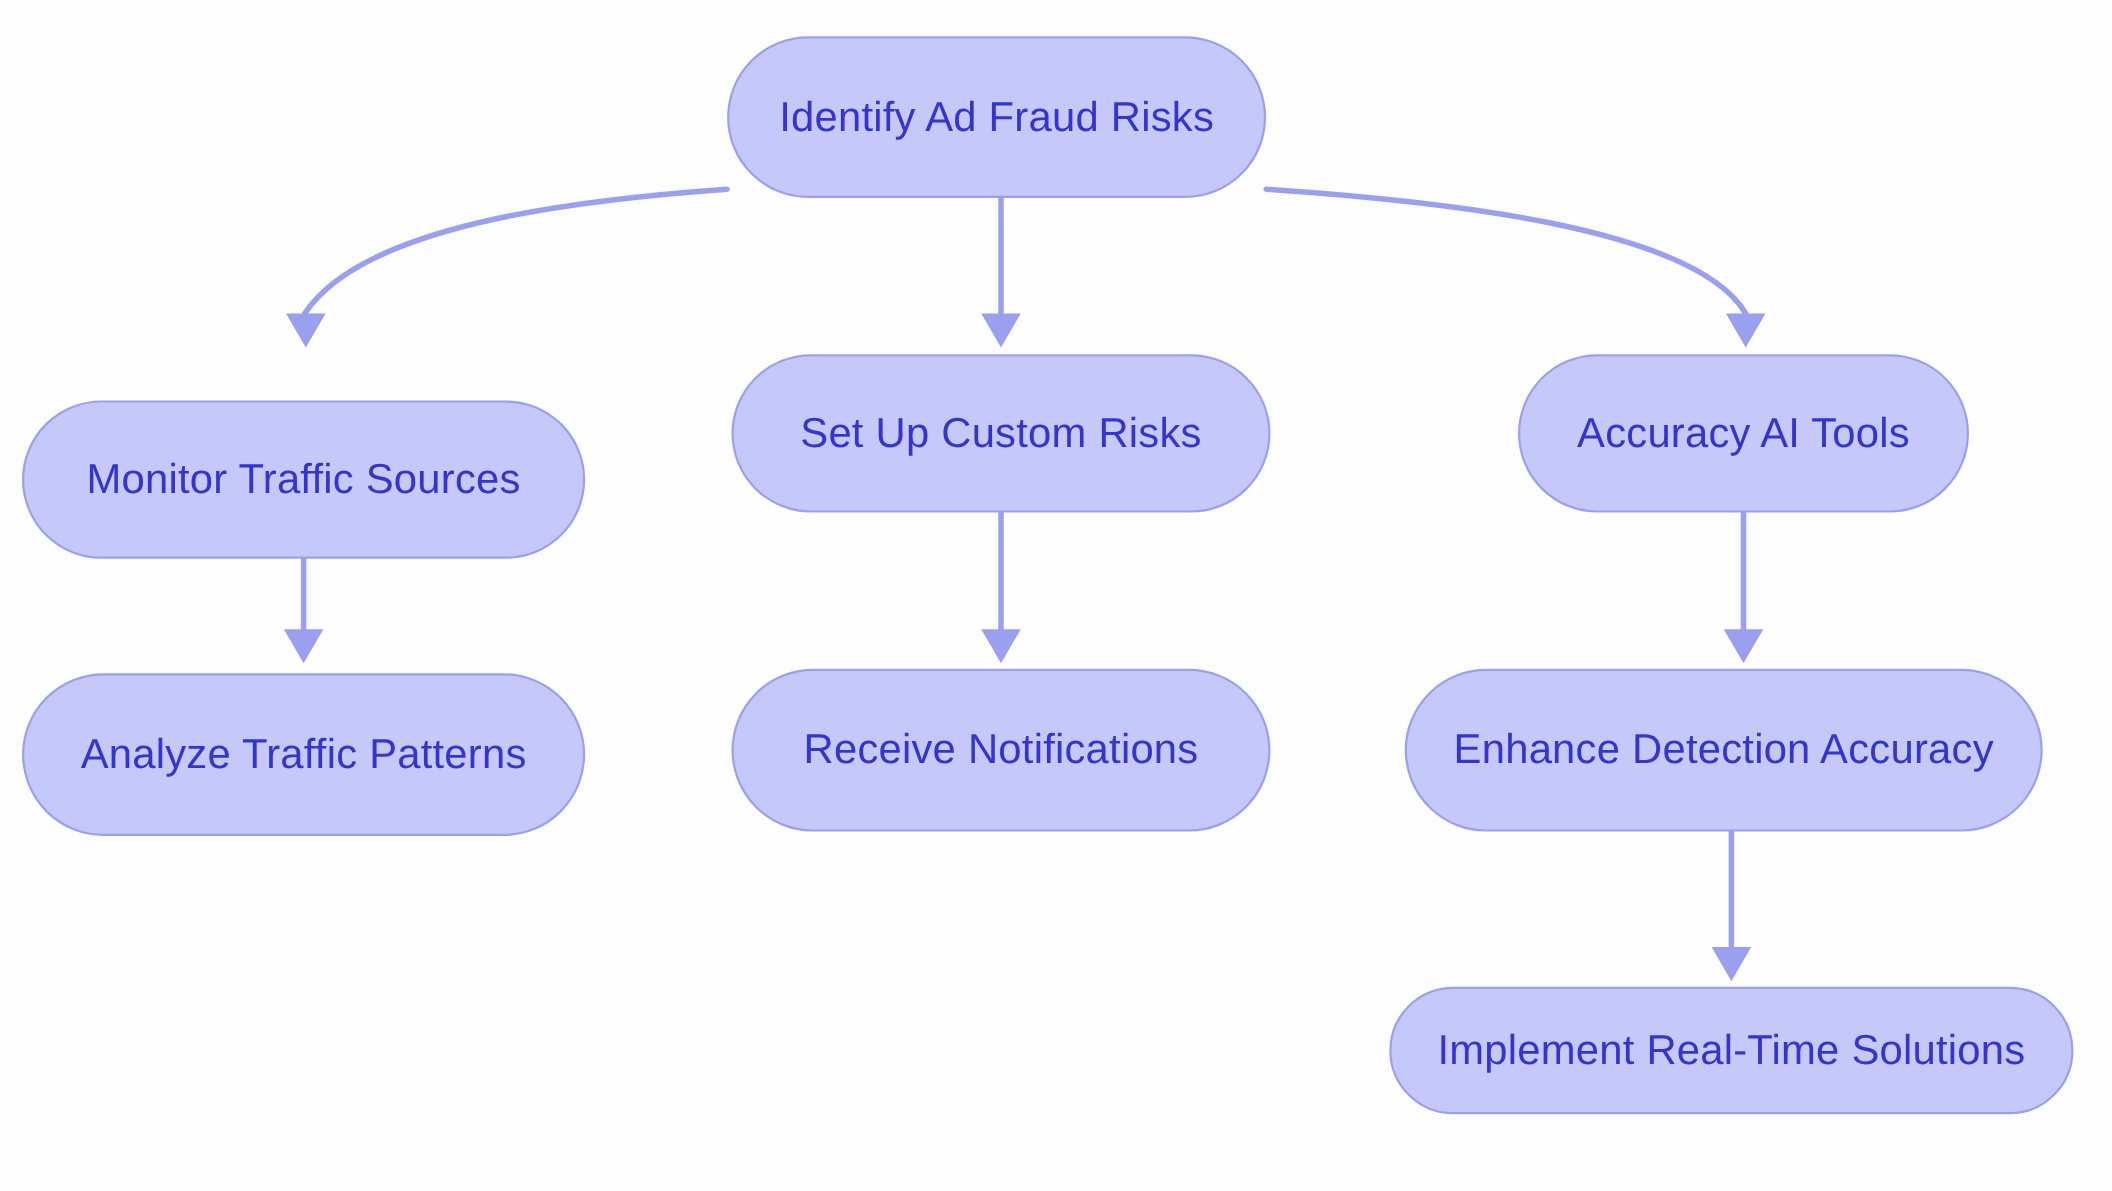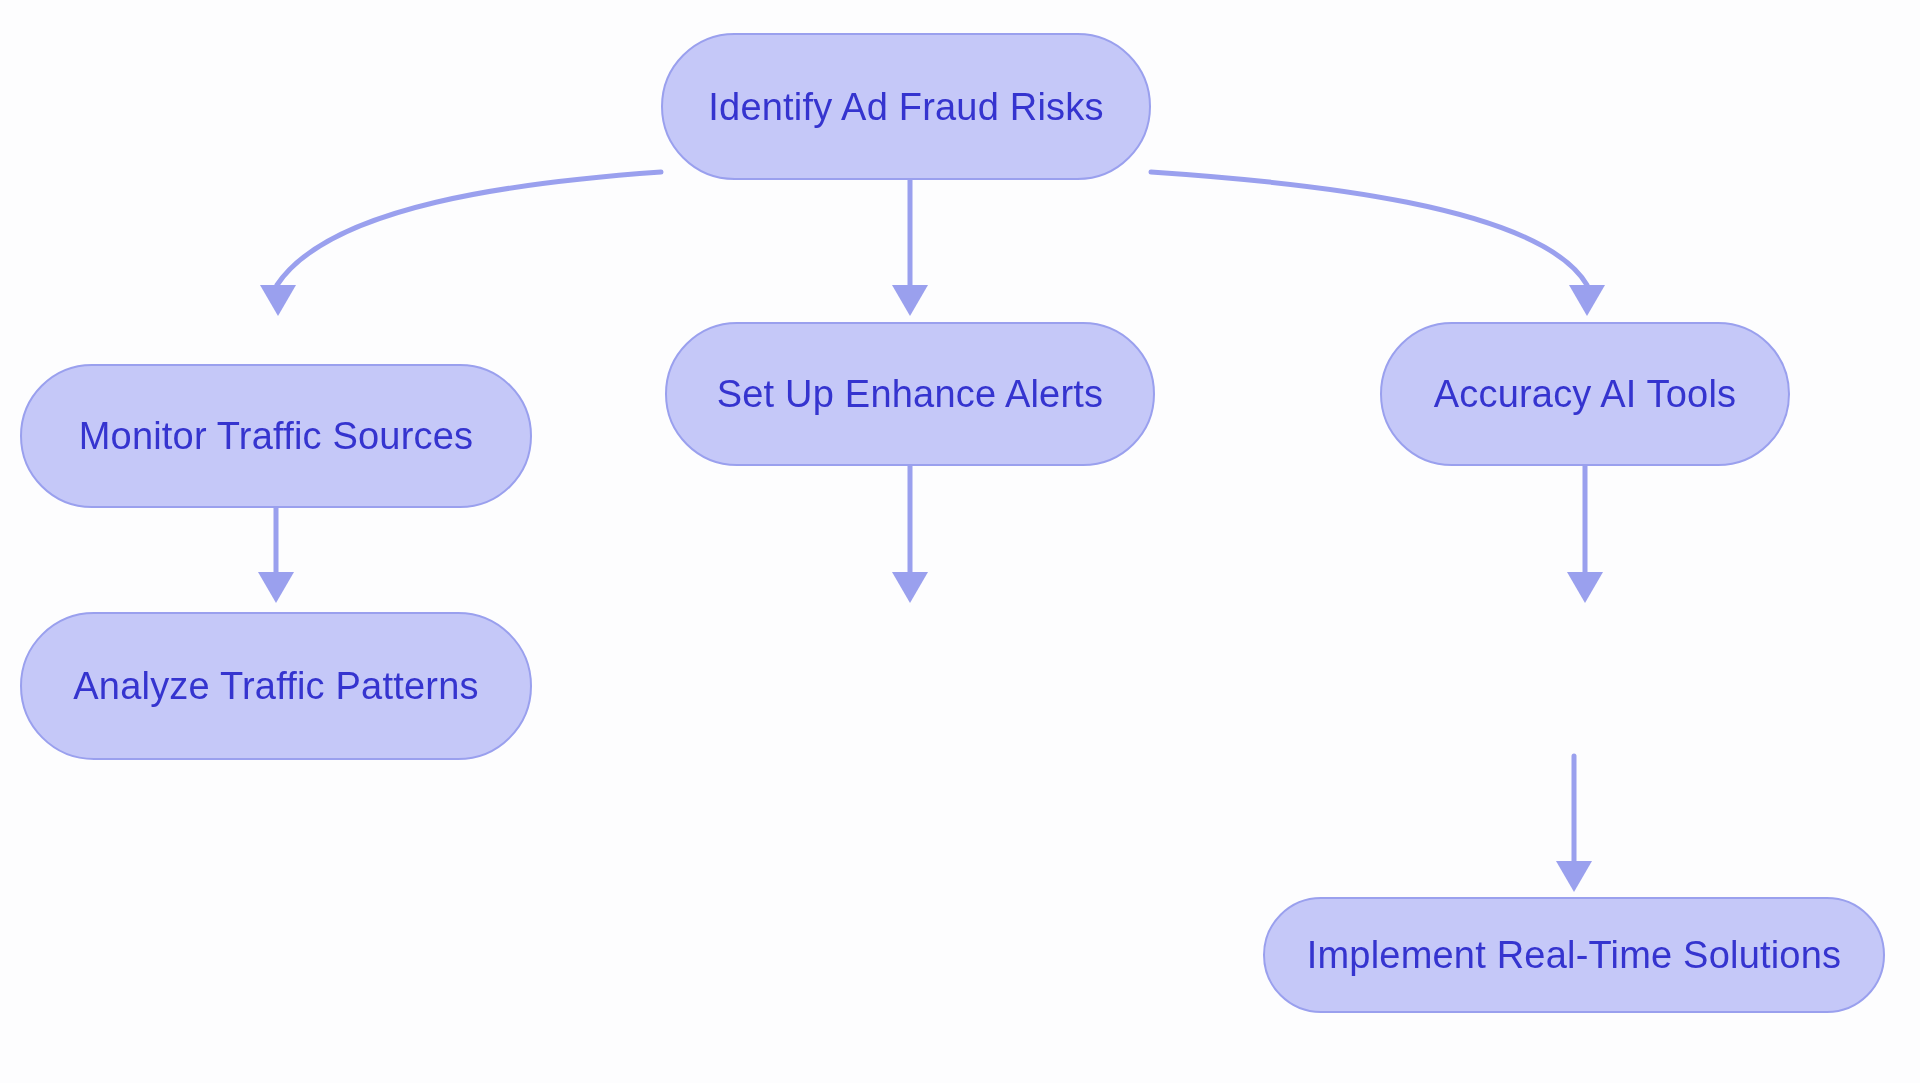--- a/index.html
+++ b/index.html
@@ -91,30 +91,36 @@
 
   <div class="node" style="left:661px; top:33px; width:490px; height:147px;">
     <span class="node-label">Identify Ad Fraud Risks</span>
   </div>
 
   <div class="node" style="left:20px; top:322px; width:512px; height:144px;margin-top:42px;">
     <span class="node-label">Monitor Traffic Sources</span>
   </div>
 
   <div class="node" style="left:665px; top:322px; width:490px; height:144px;">
-    <span class="node-label">Set Up Enhance Alerts</span>
+    <span class="node-label">Set Up Custom Risks</span>
   </div>
 
   <div class="node" style="left:1380px; top:322px; width:410px; height:144px;">
     <span class="node-label">Accuracy AI Tools</span>
   </div>
 
   <div class="node" style="left:20px; top:612px; width:512px; height:148px;">
     <span class="node-label">Analyze Traffic Patterns</span>
   </div>
 
+  <div class="node" style="left:665px; top:608px; width:490px; height:148px;">
+    <span class="node-label">Receive Notifications</span>
+  </div>
 
+  <div class="node" style="left:1277px; top:608px; width:580px; height:148px;">
+    <span class="node-label">Enhance Detection Accuracy</span>
+  </div>
 
   <div class="node" style="left:1263px; top:897px; width:622px; height:116px;">
     <span class="node-label">Implement Real-Time Solutions</span>
   </div>
 
 </div>
 
 </body></html>

